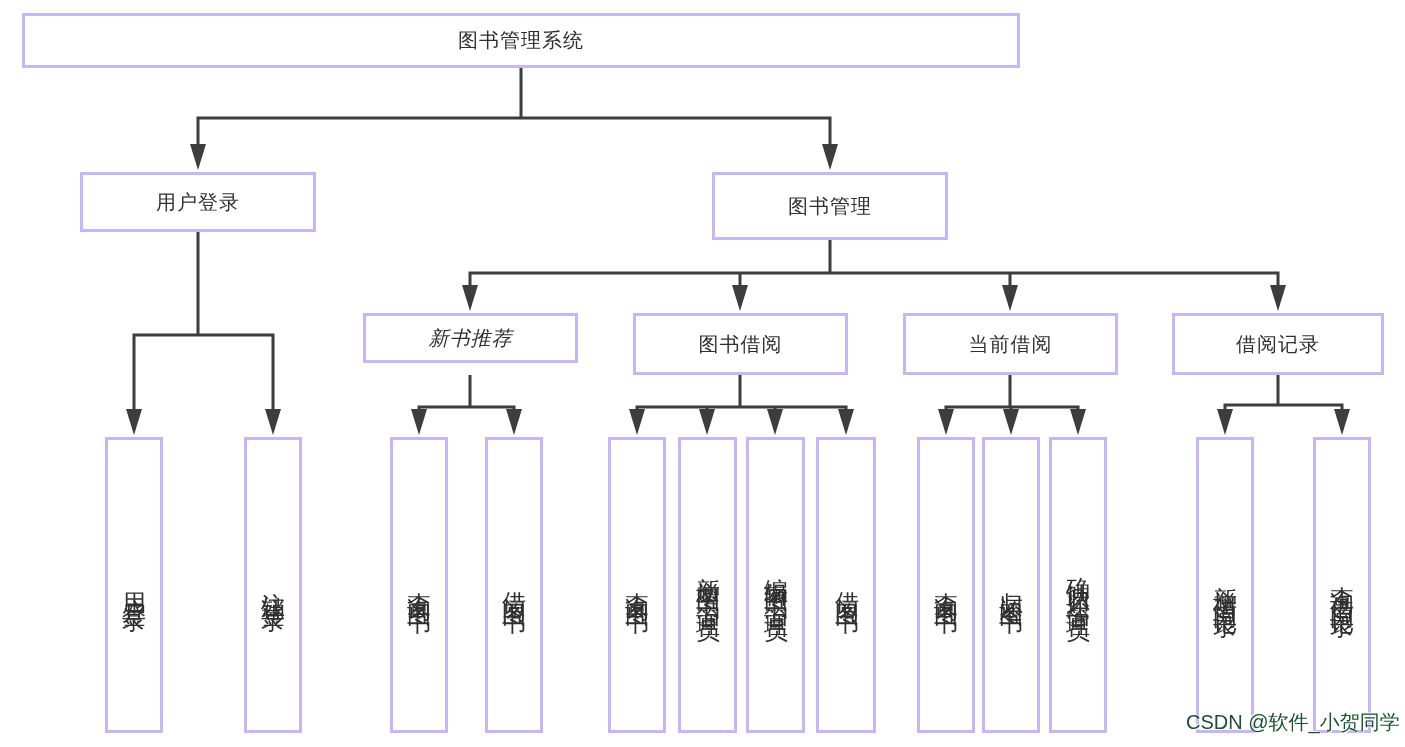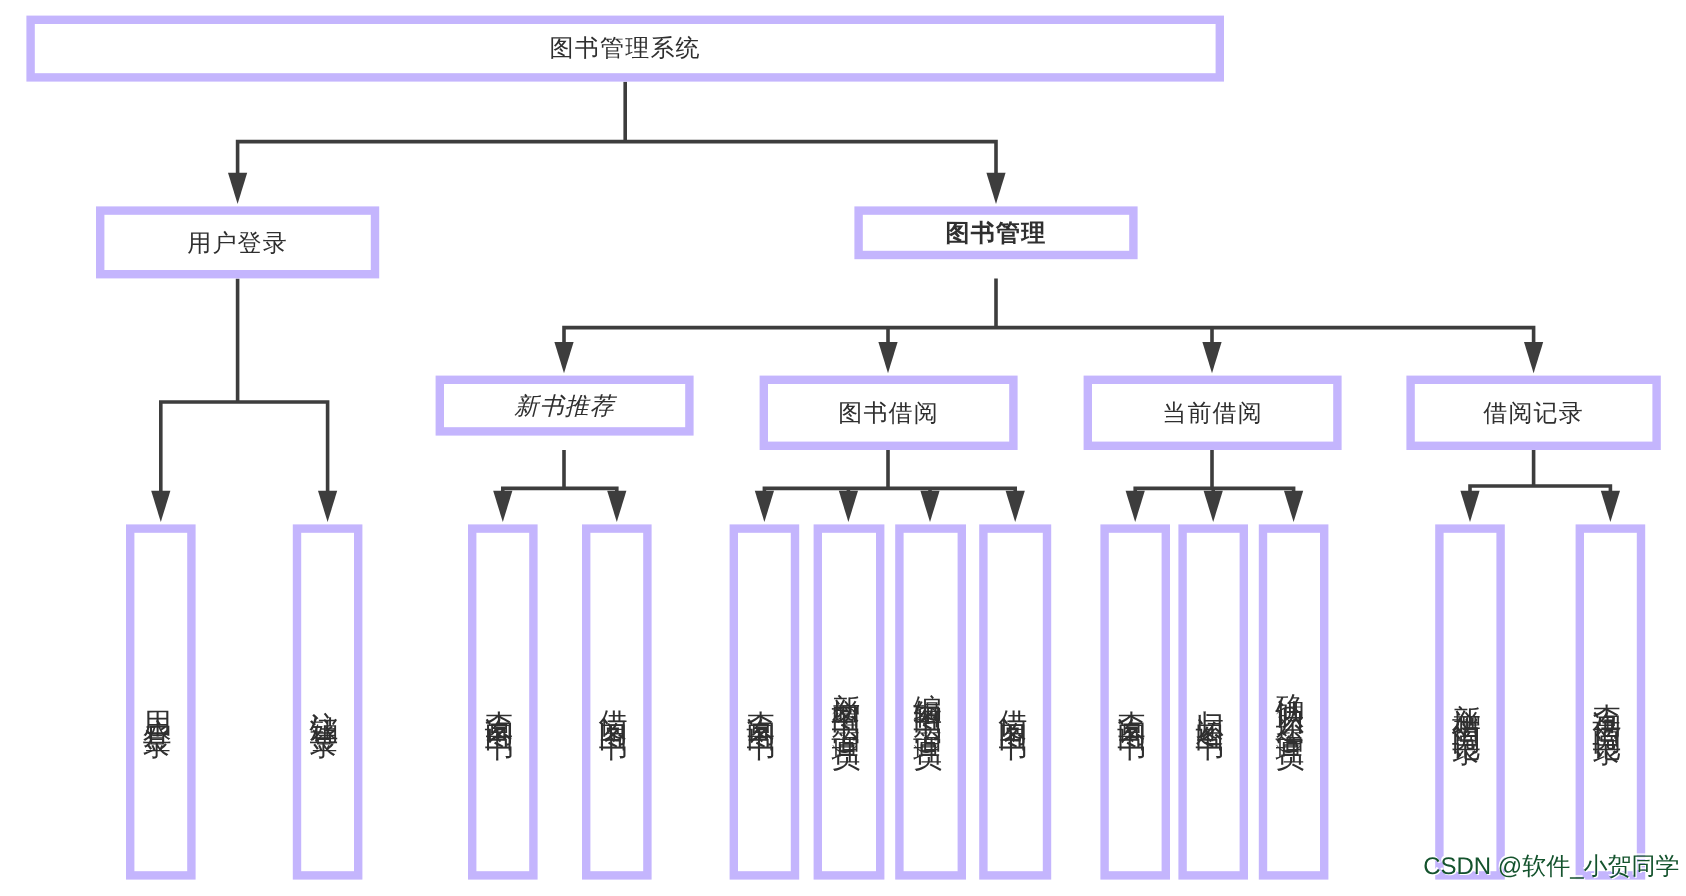--- a/index.html
+++ b/index.html
@@ -28,21 +28,21 @@
     stroke-width: 3;
     fill: none;
   }
   .connectors polygon {
     fill: #3d3d3d;
     stroke: none;
   }
   .node {
     position: absolute;
     box-sizing: border-box;
-    border: 7px solid #c4b5fd;
+    border: 3px solid #c4b5fd;
     background: #ffffff;
     color: #2f2f2f;
     z-index: 2;
   }
   .hnode {
     display: flex;
     align-items: center;
     justify-content: center;
     font-size: 20px;
     letter-spacing: 1px;
@@ -105,21 +105,21 @@
     <polygon points="1070,409 1086,409 1078,435"></polygon>
 
     <path d="M1278 375 V405 M1225 412 V405 H1342 V412"></path>
     <polygon points="1217,409 1233,409 1225,435"></polygon>
     <polygon points="1334,409 1350,409 1342,435"></polygon>
   </svg>
 
   <div class="node hnode" style="left:22px; top:13px; width:998px; height:55px;">图书管理系统</div>
 
   <div class="node hnode" style="left:80px; top:172px; width:236px; height:60px;">用户登录</div>
-  <div class="node hnode" style="left:712px; top:172px; width:236px; height:44px;font-weight:bold;">图书管理</div>
+  <div class="node hnode" style="left:712px; top:172px; width:236px; height:68px;">图书管理</div>
 
   <div class="node hnode" style="left:363px; top:313px; width:215px; height:50px;font-style:italic;">新书推荐</div>
   <div class="node hnode" style="left:633px; top:313px; width:215px; height:62px;">图书借阅</div>
   <div class="node hnode" style="left:1172px; top:313px; width:212px; height:62px;">借阅记录</div>
   <div class="node hnode" style="left:903px; top:313px; width:215px; height:62px;">当前借阅</div>
 
   <div class="node vnode" style="left:105px; top:437px; width:58px; height:296px;">用户登录</div>
   <div class="node vnode" style="left:244px; top:437px; width:58px; height:296px;">注销登录</div>
 
   <div class="node vnode" style="left:390px; top:437px; width:58px; height:296px;">查询图书</div>

